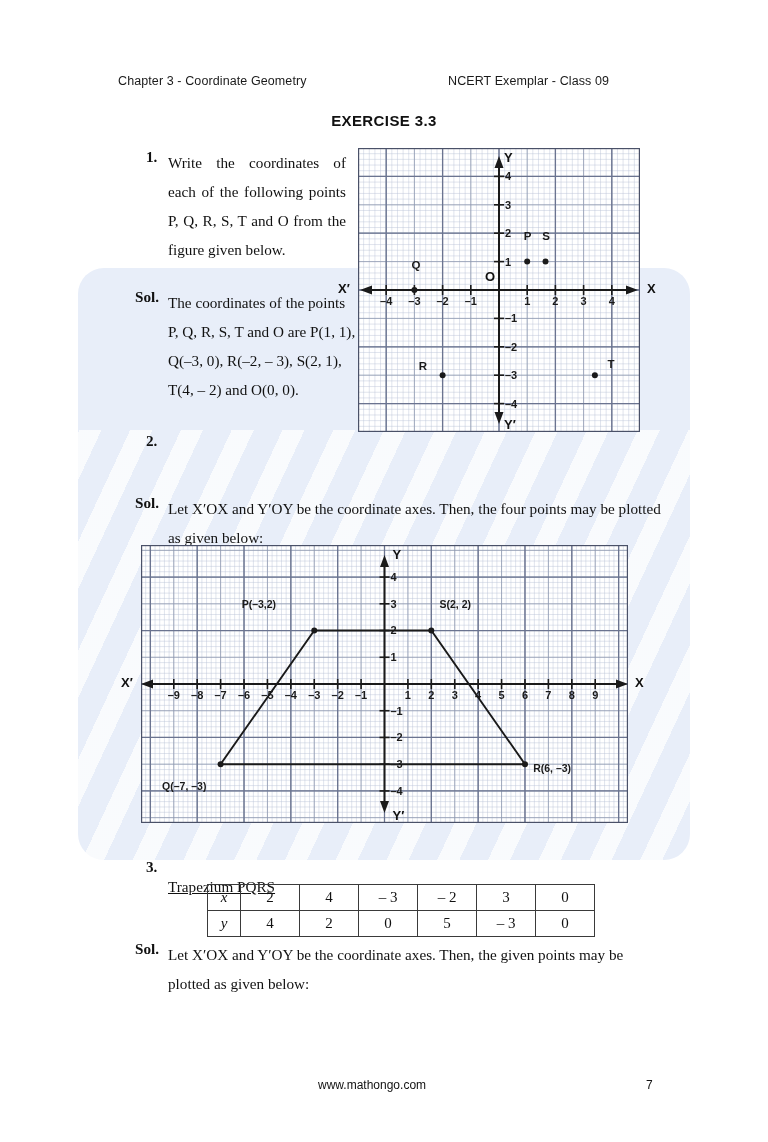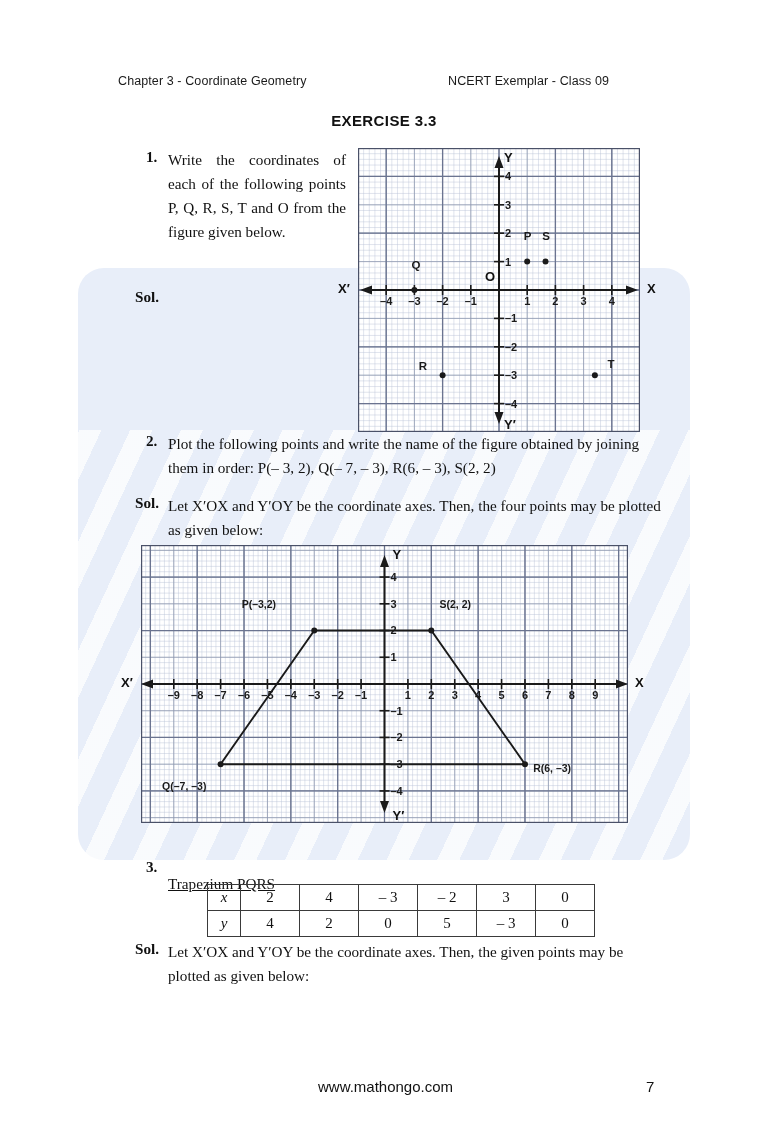--- a/index.html
+++ b/index.html
@@ -30,21 +30,21 @@
   .hdr-left{left:118px;}
   .hdr-right{left:448px;}
 
   .ex-title{
     position:absolute;top:112px;left:0;width:768px;text-align:center;
     font-family:"Liberation Sans",sans-serif;font-weight:bold;font-size:15px;
     letter-spacing:.4px;z-index:10;
   }
 
   
-  .tblk{position:absolute;z-index:10;font-size:15.2px;line-height:24px;}
+  .tblk{position:absolute;z-index:10;font-size:15.2px;line-height:29px;}
   .num{position:absolute;z-index:10;font-weight:bold;font-size:15.2px;}
 
   .q1{left:168px;top:148px;width:178px;text-align:justify;}
   .q1-n{left:146px;top:148px;}
 
   .s1{left:168px;top:288px;width:190px;}
   .s1-n{left:135px;top:288px;font-weight:bold;}
 
   .q2{left:168px;top:432px;width:500px;}
   .q2-n{left:146px;top:432px;}
@@ -66,39 +66,40 @@
   
   .graph{position:absolute;z-index:10;background:#fff;}
   .g1{left:358px;top:148px;width:282px;height:284px;}
   .g2{left:141px;top:545px;width:487px;height:278px;}
 
   .glabel{position:absolute;font-family:"Liberation Sans",sans-serif;
           font-weight:bold;font-size:13px;z-index:12;color:#111;}
 
   
   .foot{position:absolute;top:1078px;font-family:"Liberation Sans",sans-serif;
-        font-size:15px;z-index:10;}
+        font-size:12px;z-index:10;}
   .foot-url{left:318px;}
   .foot-pg{left:646px;}
 </style>
 </head>
 <body>
 
 <div class="page">
 
   <div class="blue-panel"></div>
 
   <div class="hdr hdr-left">Chapter 3 - Coordinate Geometry</div>
   <div class="hdr hdr-right">NCERT Exemplar - Class 09</div>
 
   <div class="ex-title">EXERCISE  3.3</div>
 
   <div class="num q1-n">1.</div>
   <div class="tblk q1">Write the coordinates of each of the following points P, Q, R, S, T and O from the figure given below.</div>
   <div class="num s1-n">Sol.</div>
+  <div class="tblk s1">The coordinates of the points P, Q, R, S, T and O are P(1, 1), Q(–3, 0), R(–2, – 3), S(2, 1), T(4, – 2) and O(0, 0).</div>
 
   <div class="graph g1" id="graph-1"><svg width="282" height="284" viewBox="0 0 282 284">
         <g>
           <line x1="0" y1="0" x2="0" y2="284" stroke="#b9c2d6" stroke-width="0.45"></line>
           <line x1="5.640000000000005" y1="0" x2="5.640000000000005" y2="284" stroke="#b9c2d6" stroke-width="0.45"></line>
           <line x1="11.28000000000001" y1="0" x2="11.28000000000001" y2="284" stroke="#b9c2d6" stroke-width="0.45"></line>
           <line x1="16.920000000000016" y1="0" x2="16.920000000000016" y2="284" stroke="#b9c2d6" stroke-width="0.45"></line>
           <line x1="22.56000000000002" y1="0" x2="22.56000000000002" y2="284" stroke="#b9c2d6" stroke-width="0.45"></line>
           <line x1="28.200000000000024" y1="0" x2="28.200000000000024" y2="284" stroke="#b9c2d6" stroke-width="0.45"></line>
           <line x1="33.84000000000003" y1="0" x2="33.84000000000003" y2="284" stroke="#b9c2d6" stroke-width="0.45"></line>
@@ -283,21 +284,20 @@
           <circle cx="56.400000000000006" cy="142" r="3" fill="#1a1a1a"></circle>
           <text x="53.580000000000005" y="120.7" font-family="&quot;Liberation Sans&quot;, sans-serif" font-size="11.5" font-weight="bold" fill="#1a1a1a">Q</text>
           <circle cx="84.6" cy="227.2" r="3" fill="#1a1a1a"></circle>
           <text x="60.629999999999995" y="221.51999999999998" font-family="&quot;Liberation Sans&quot;, sans-serif" font-size="11.5" font-weight="bold" fill="#1a1a1a">R</text>
           <circle cx="236.88000000000002" cy="227.2" r="3" fill="#1a1a1a"></circle>
           <text x="249.57000000000002" y="220.1" font-family="&quot;Liberation Sans&quot;, sans-serif" font-size="11.5" font-weight="bold" fill="#1a1a1a">T</text>
         </g>
       </svg></div>
 
   <div class="num q2-n">2.</div>
-  <div class="tblk q2">Plot the following points and write the name of the figure obtained by joining them in order: P(– 3, 2), Q(– 7, – 3), R(6, – 3), S(2, 2)</div>
   <div class="num s2-n">Sol.</div>
   <div class="tblk s2">Let X′OX and Y′OY be the coordinate axes. Then, the four points may be plotted as given below:</div>
 
   <div class="graph g2" id="graph-2"><svg width="487" height="278" viewBox="0 0 487 278">
         <g>
           <line x1="0" y1="0" x2="0" y2="278" stroke="#b9c2d6" stroke-width="0.45"></line>
           <line x1="4.682692307692291" y1="0" x2="4.682692307692291" y2="278" stroke="#b9c2d6" stroke-width="0.45"></line>
           <line x1="9.365384615384581" y1="0" x2="9.365384615384581" y2="278" stroke="#b9c2d6" stroke-width="0.45"></line>
           <line x1="14.048076923076874" y1="0" x2="14.048076923076874" y2="278" stroke="#b9c2d6" stroke-width="0.45"></line>
           <line x1="18.730769230769162" y1="0" x2="18.730769230769162" y2="278" stroke="#b9c2d6" stroke-width="0.45"></line>

